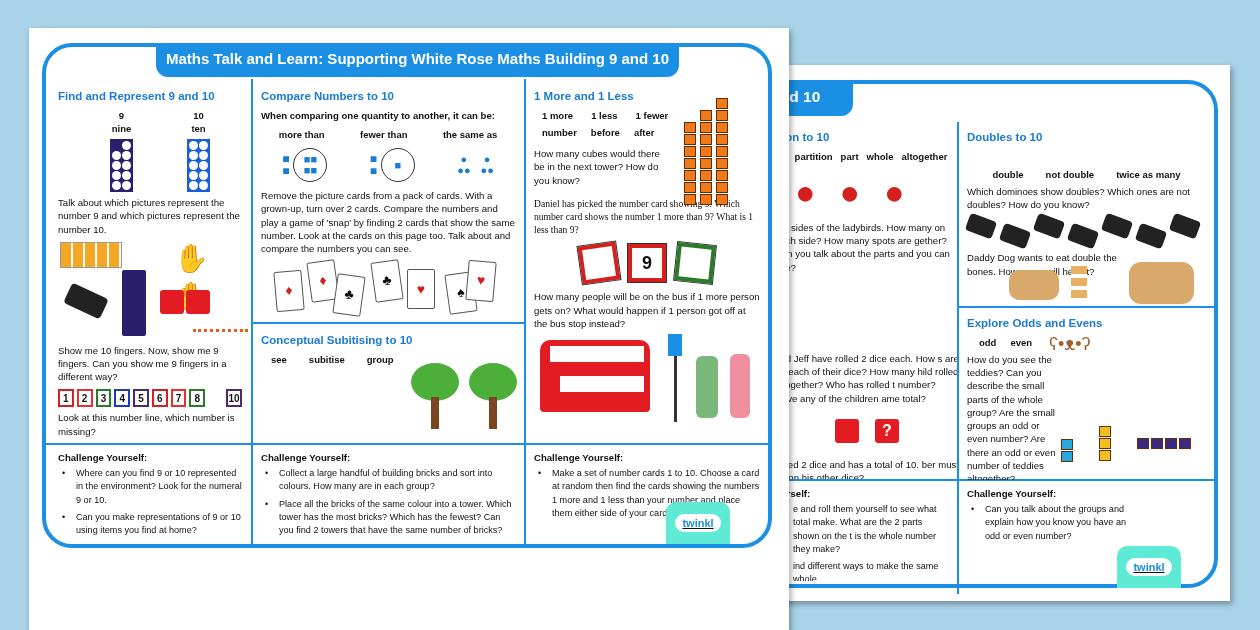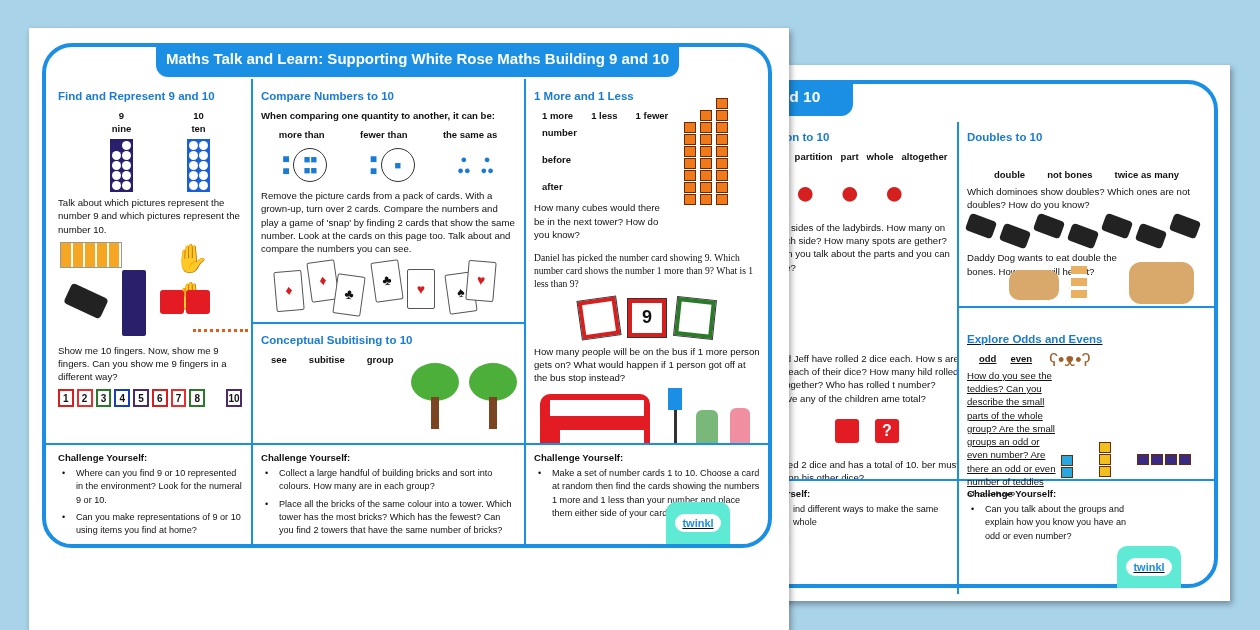--- a/index.html
+++ b/index.html
@@ -78,42 +78,42 @@
     </div>
 
     <div class="vline" style="left:490px; top:38px; height:472px;"></div>
     <div class="hline" style="left:490px; top:222px; width:260px;"></div>
     <div class="hline" style="left:0; top:395px; width:750px;"></div>
 
     <div class="cell" style="left:492px; top:40px; width:255px; height:182px;">
       <div class="sec-title">Doubles to 10</div>
       <div class="words center" style="gap:22px;">
         <span>double</span>
-        <span>not bones</span>
+        <span>not double</span>
         <span>twice as many</span>
       </div>
       <p>Which dominoes show doubles? Which ones are not doubles? How do you know?</p>
       <div style="display:flex; gap:6px; margin:6px 0;">
         <span class="domino" style="width:28px;height:18px;transform:rotate(20deg)"></span>
         <span class="domino" style="width:28px;height:18px;transform:rotate(20deg);margin-top:10px"></span>
         <span class="domino" style="width:28px;height:18px;transform:rotate(20deg)"></span>
         <span class="domino" style="width:28px;height:18px;transform:rotate(20deg);margin-top:10px"></span>
         <span class="domino" style="width:28px;height:18px;transform:rotate(20deg)"></span>
         <span class="domino" style="width:28px;height:18px;transform:rotate(20deg);margin-top:10px"></span>
         <span class="domino" style="width:28px;height:18px;transform:rotate(20deg)"></span>
       </div>
       <p style="width:160px">Daddy Dog wants to eat double the bones. How many will he eat?</p>
       <div style="position:absolute; left:50px; top:138px; width:190px; height:45px;">
         <div style="position:absolute; left:0; top:8px; width:50px; height:30px; background:#d8a96a; border-radius:10px;"></div>
         <div style="position:absolute; left:62px; top:4px; width:16px; height:36px; background:repeating-linear-gradient(#e8b060 0 8px,#fff 8px 12px);"></div>
         <div style="position:absolute; left:120px; top:0; width:65px; height:42px; background:#d8a96a; border-radius:12px;"></div>
       </div>
     </div>
 
-    <div class="cell" style="left:492px; top:242px; width:300px; height:170px;text-decoration:underline;">
+    <div class="cell" style="left:492px; top:226px; width:300px; height:170px;">
       <div class="sec-title">Explore Odds and Evens</div>
       <div class="words" style="gap:14px; padding-left:12px;">
         <span>odd</span>
         <span>even</span>
       </div>
       <div style="position:absolute; left:90px; top:22px; width:150px; height:56px; color:#a0622d;">
         <span class="bear" style="position:absolute;left:0;top:0">ʕ•ᴥ•ʔ</span>
       </div>
       <p style="width:90px">How do you see the teddies? Can you describe the small parts of the whole group? Are the small groups an odd or even number? Are there an odd or even number of teddies altogether?</p>
 
@@ -132,20 +132,21 @@
             <div class="cube" style="background:#3a2a80"></div>
             <div class="cube" style="background:#3a2a80"></div>
             <div class="cube" style="background:#3a2a80"></div>
           </div>
       </div>
     </div>
 
     <div class="cell" style="left:300px; top:397px; width:190px; height:100px;">
       <div class="chal-title">ourself:</div>
       <ul class="bul">
+        <li>e and roll them yourself to see what total make. What are the 2 parts shown on the t is the whole number they make?</li>
         <li>ind different ways to make the same whole</li>
       </ul>
     </div>
     <div class="cell" style="left:492px; top:397px; width:255px; height:100px;">
       <div class="chal-title">Challenge Yourself:</div>
       <ul class="bul">
         <li style="width:165px">Can you talk about the groups and explain how you know you have an odd or even number?</li>
       </ul>
     </div>
     <div class="twinkl" style="left:650px; top:462px;">
@@ -215,20 +216,21 @@
         <span class="nbox" style="border-color:#e63030">2</span>
         <span class="nbox" style="border-color:#2a7a2a">3</span>
         <span class="nbox" style="border-color:#1a3fb0">4</span>
         <span class="nbox" style="border-color:#4a2a6a">5</span>
         <span class="nbox" style="border-color:#d62020">6</span>
         <span class="nbox" style="border-color:#e63030">7</span>
         <span class="nbox" style="border-color:#2a7a2a">8</span>
         <span class="nbox gap"></span>
         <span class="nbox" style="border-color:#4a2a6a">10</span>
       </div>
+      <p>Look at this number line, which number is missing?</p>
     </div>
 
     <div class="cell" style="left:207px; top:36px; width:270px; height:238px;">
       <div class="sec-title">Compare Numbers to 10</div>
       <div style="font-weight:bold;">When comparing one quantity to another, it can be:</div>
       <div class="words" style="gap:0; justify-content:space-around; margin-top:6px;">
         <span>more than</span>
         <span>fewer than</span>
         <span>the same as</span>
       </div>
@@ -277,21 +279,21 @@
       </div>
     </div>
 
     <div class="cell" style="left:480px; top:36px; width:242px; height:360px;">
       <div class="sec-title">1 More and 1 Less</div>
       <div class="words" style="gap:18px; padding-left:8px;">
         <span>1 more</span>
         <span>1 less</span>
         <span>1 fewer</span>
       </div>
-      <div class="words" style="gap:14px; padding-left:8px;flex-direction:column;">
+      <div class="words" style="gap:14px; padding-left:8px;">
         <span>number</span>
         <span>before</span>
         <span>after</span>
       </div>
       <div style="position:absolute; left:158px; top:18px; display:flex; gap:4px; align-items:flex-end; height:104px;">
         <div>
             <div class="cube"></div>
             <div class="cube"></div>
             <div class="cube"></div>
             <div class="cube"></div>

